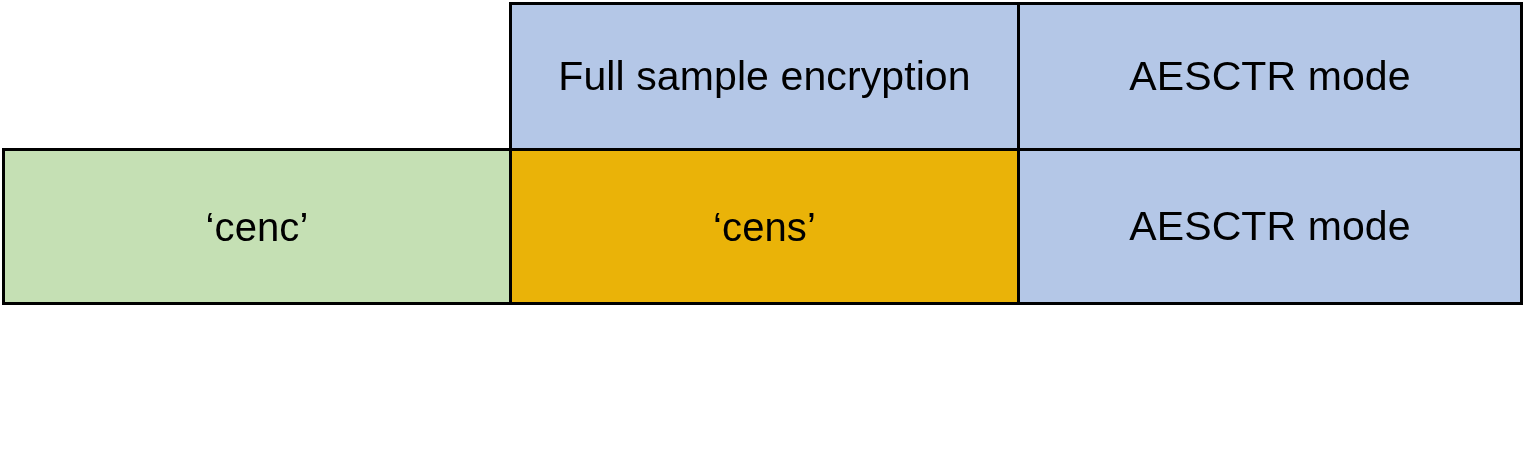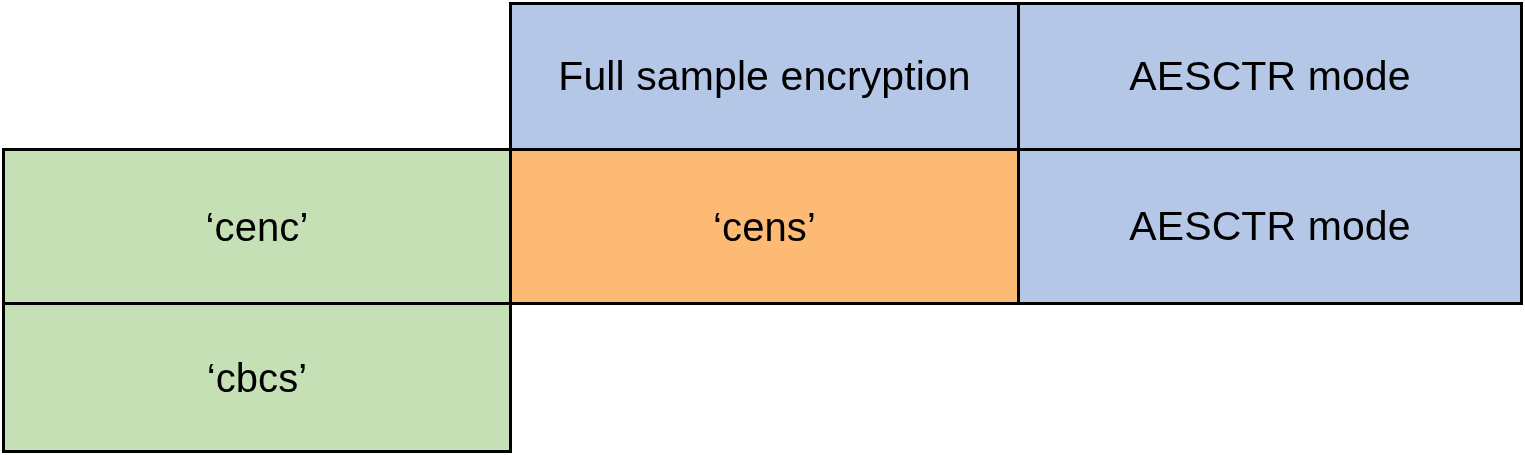--- a/index.html
+++ b/index.html
@@ -54,21 +54,21 @@
   }
 
   .cell.bordered {
     border: 3px solid #000000;
     margin-right: -3px;
     margin-bottom: -3px;
   }
 
   .fill-blue  { background: #b4c7e7; }
   .fill-green { background: #c5e0b4; }
-  .fill-gray  { background: #fdba74; }
+  .fill-gray  { background: #eab308; }
 
   .cell-text {
     display: block;
     white-space: nowrap;
   }
 
   .col-header .cell-text,
   .row-header .cell-text {
     font-size: 41px;
   }
@@ -102,18 +102,15 @@
 
     <div class="cell bordered fill-gray data-cell">
       <span class="cell-text">‘cens’</span>
     </div>
 
     <div class="cell bordered fill-blue row-header">
       <span class="cell-text">AESCTR mode</span>
     </div>
 
 
-    <div class="cell bordered fill-green data-cell">
-      <span class="cell-text">‘cbcs’</span>
-    </div>
 
   </div>
 </div>
 
 </body></html>

